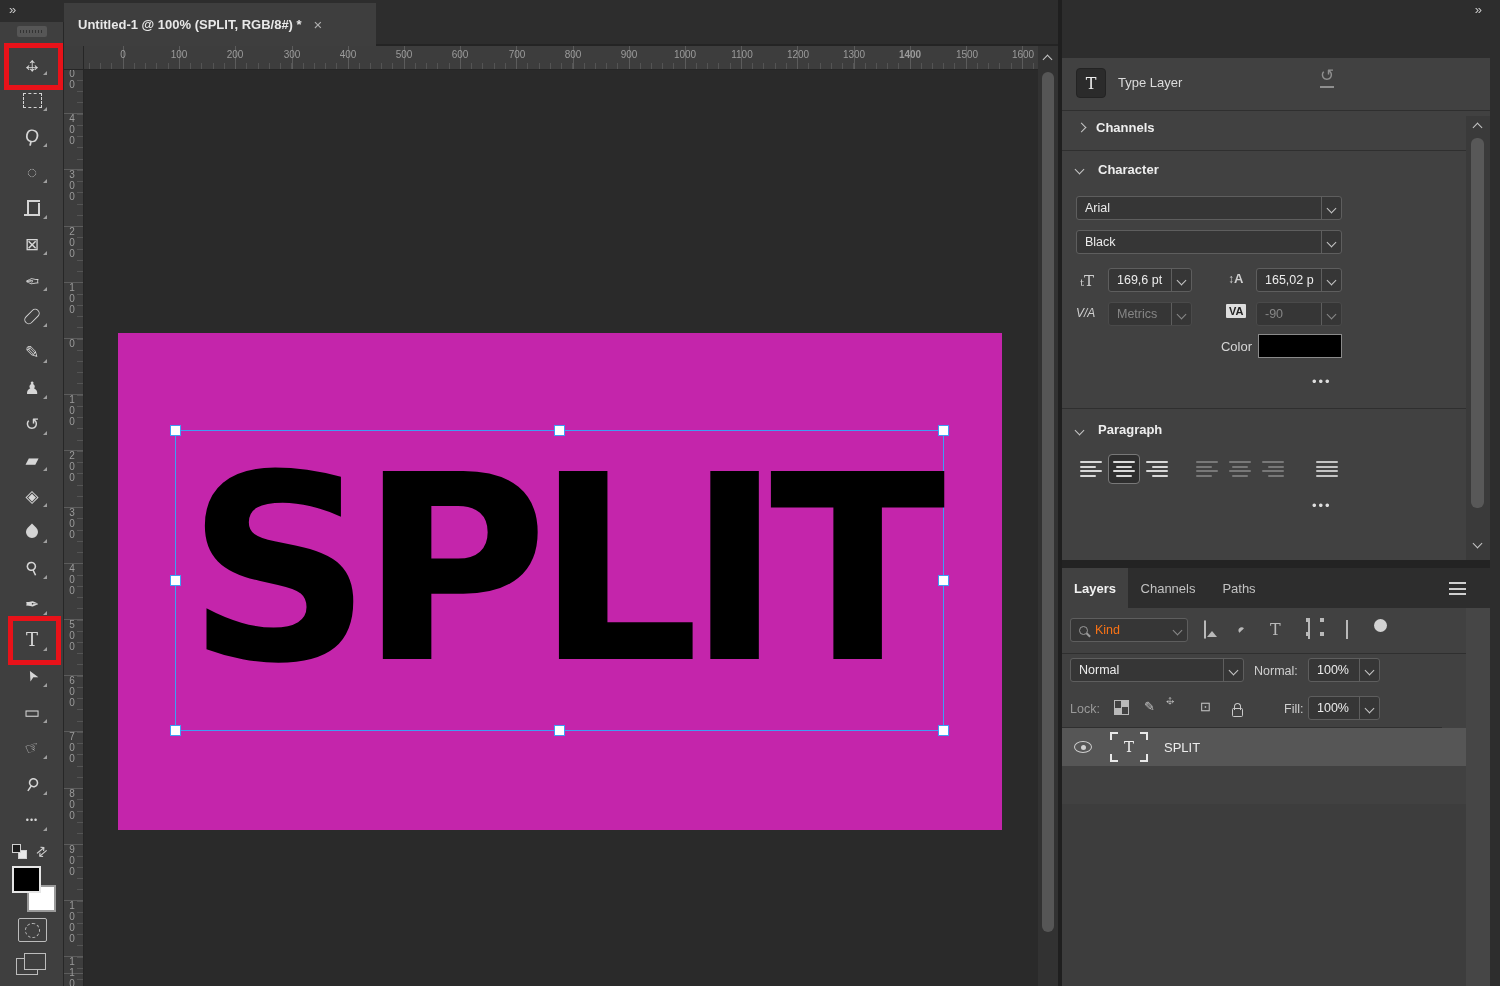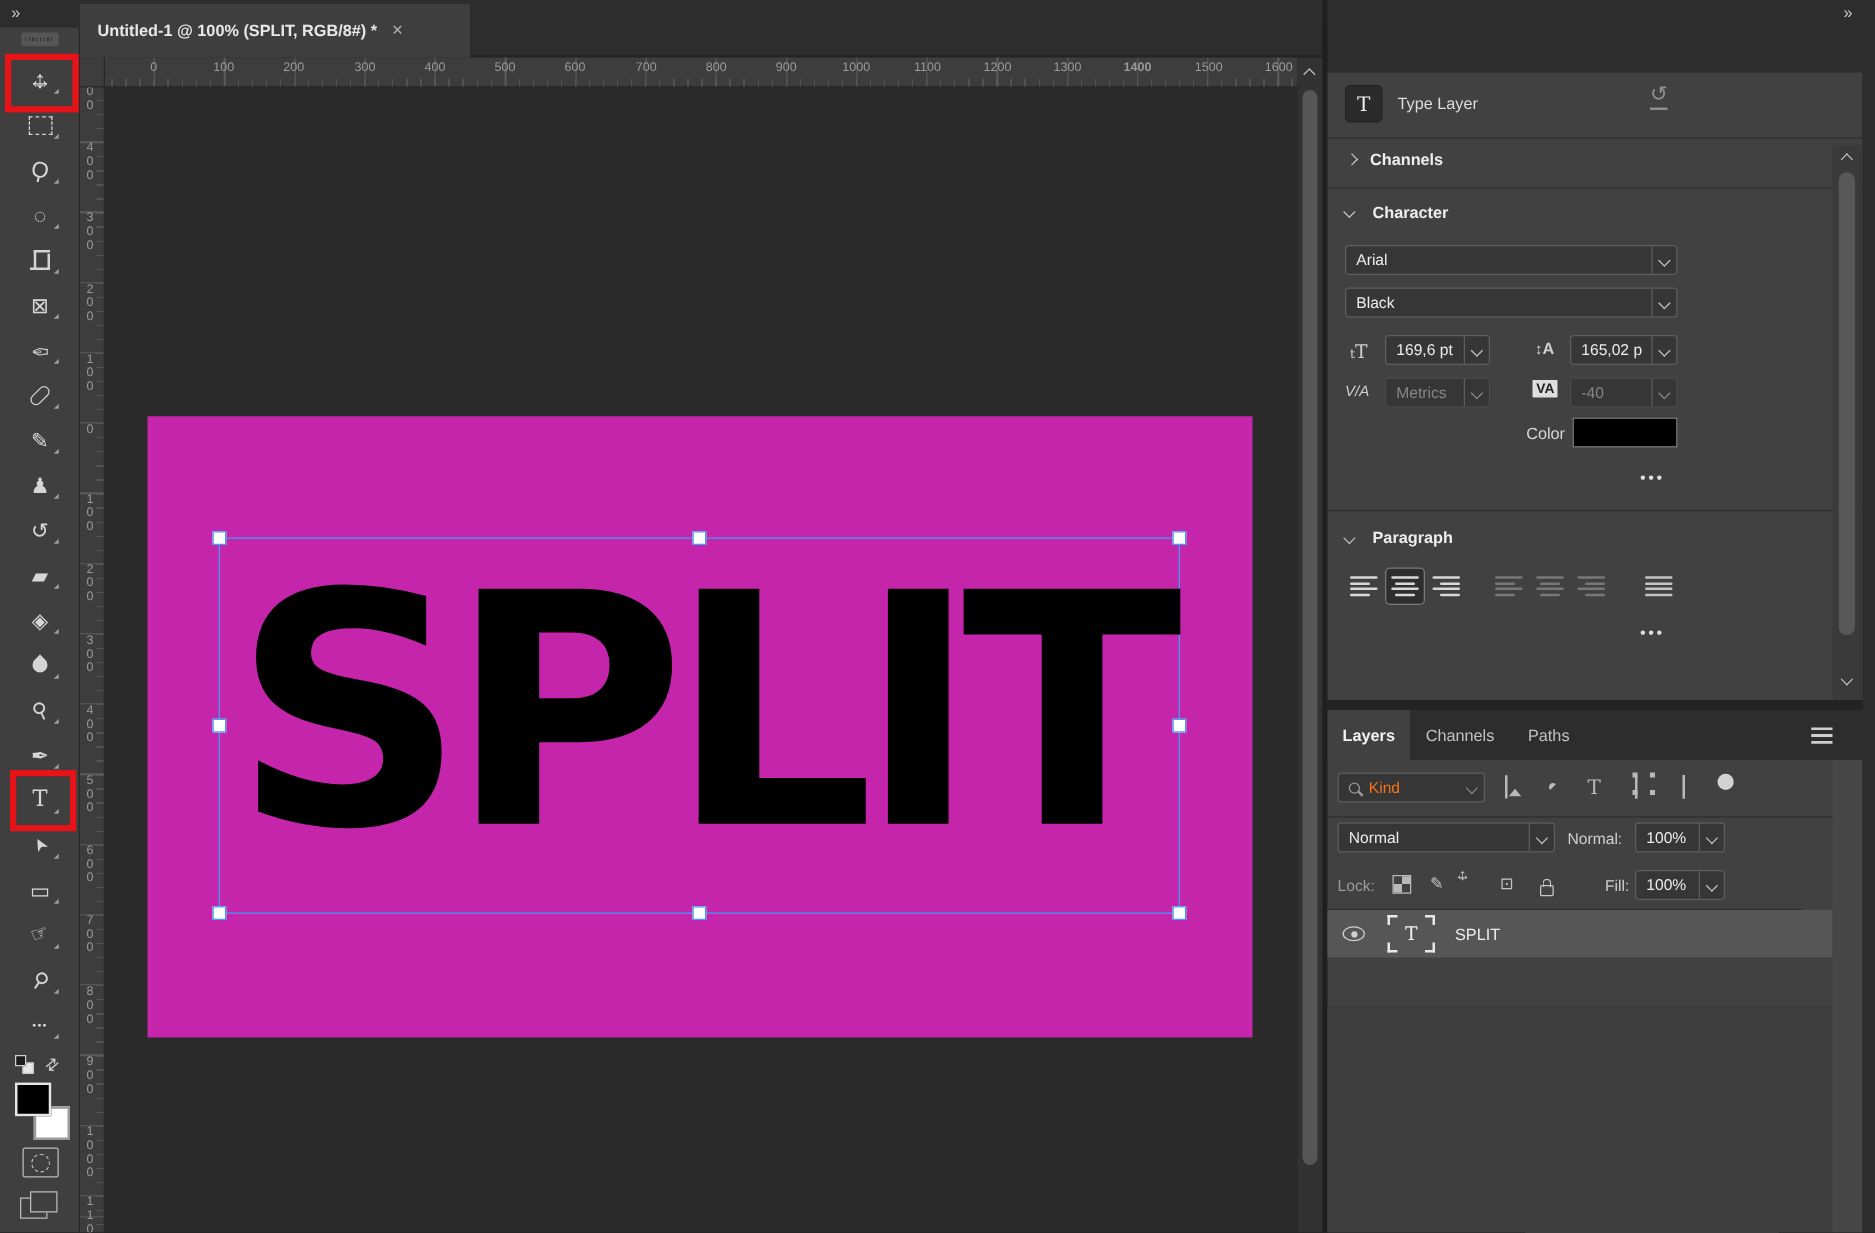--- a/index.html
+++ b/index.html
@@ -380,21 +380,21 @@
       </div>
       <span class="kern-ic" style="position:absolute;left:14px;top:248px">V/A</span>
       <div class="fld disabled" style="left:46px;top:244px;width:84px">
         <span>Metrics</span>
         <span class="dd">
             <span class="chv dim"></span>
           </span>
       </div>
       <span class="track-ic" style="position:absolute;left:164px;top:246px">VA</span>
       <div class="fld disabled" style="left:194px;top:244px;width:86px">
-        <span>-40</span>
+        <span>-90</span>
         <span class="dd">
             <span class="chv dim"></span>
           </span>
       </div>
       <span style="position:absolute;left:120px;top:281px;width:70px;text-align:right;color:#d6d6d6">Color</span>
       <div class="swatch"></div>
       <span class="more" style="left:250px;top:316px">•••</span>
       <div class="divider" style="top:350px"></div>
 
       <span class="chv" style="position:absolute;left:14px;top:369px"></span>

